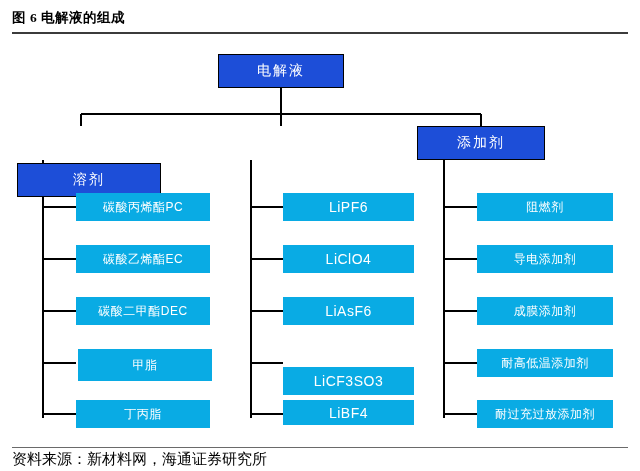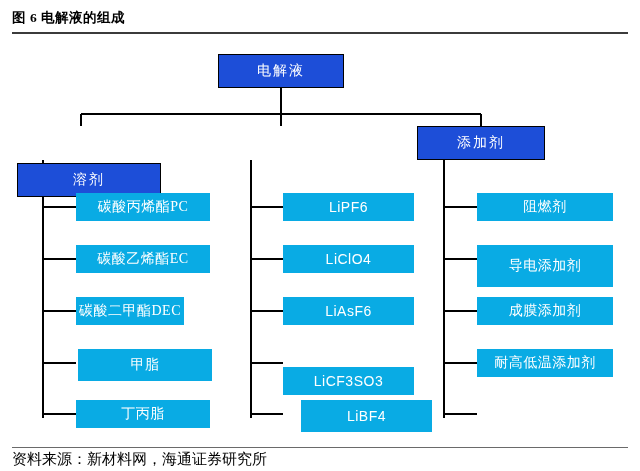--- a/index.html
+++ b/index.html
@@ -96,23 +96,23 @@
   .node-l2 {
     background: #1d4ed8;
     border: 1px solid #000000;
     font-size: 14px;
     letter-spacing: 2px;
     font-family: "Liberation Serif", "DejaVu Serif", serif;
   }
   .node-leaf {
     background: #09ABE4;
     border: none;
-    font-size: 14px;
+    font-size: 12px;
     letter-spacing: 0.5px;
-    font-family: Liberation Serif, serif;
+    font-family: Liberation Sans, sans-serif;
   }
   .node-leaf.latin {
     font-family: "Liberation Sans", "DejaVu Sans", sans-serif;
     font-size: 14px;
     letter-spacing: 0.5px;
   }
 </style>
 </head>
 <body>
 
@@ -162,33 +162,34 @@
       </g>
     </svg>
 
     <div class="node node-root" style="left:218px; top:54px; width:126px; height:34px;">电解液</div>
 
     <div class="node node-l2" style="left:17px; top:126px; width:144px; height:34px;margin-top:37px;">溶剂</div>
     <div class="node node-l2" style="left:417px; top:126px; width:128px; height:34px;">添加剂</div>
 
     <div class="node node-leaf" style="left:76px; top:193px; width:134px; height:28px;">碳酸丙烯酯PC</div>
     <div class="node node-leaf" style="left:76px; top:245px; width:134px; height:28px;">碳酸乙烯酯EC</div>
-    <div class="node node-leaf" style="left:76px; top:297px; width:108px; height:28px;">碳酸二甲酯DEC</div>
+    <div class="node node-leaf" style="left:76px; top:297px; width:134px; height:28px;">碳酸二甲酯DEC</div>
     <div class="node node-leaf" style="left:78px; top:349px; width:134px; height:32px;">甲脂</div>
     <div class="node node-leaf" style="left:76px; top:400px; width:134px; height:28px;">丁丙脂</div>
 
     <div class="node node-leaf latin" style="left:283px; top:193px; width:131px; height:28px;">LiPF6</div>
     <div class="node node-leaf latin" style="left:283px; top:245px; width:131px; height:28px;">LiClO4</div>
     <div class="node node-leaf latin" style="left:283px; top:297px; width:131px; height:28px;">LiAsF6</div>
     <div class="node node-leaf latin" style="left:283px; top:349px; width:131px; height:28px;margin-top:18px;">LiCF3SO3</div>
-    <div class="node node-leaf latin" style="left:301px; top:400px; width:131px; height:32px;">LiBF4</div>
+    <div class="node node-leaf latin" style="left:283px; top:400px; width:131px; height:25px;">LiBF4</div>
 
     <div class="node node-leaf" style="left:477px; top:193px; width:136px; height:28px;">阻燃剂</div>
-    <div class="node node-leaf" style="left:477px; top:245px; width:136px; height:42px;">导电添加剂</div>
+    <div class="node node-leaf" style="left:477px; top:245px; width:136px; height:28px;">导电添加剂</div>
     <div class="node node-leaf" style="left:477px; top:297px; width:136px; height:28px;">成膜添加剂</div>
     <div class="node node-leaf" style="left:477px; top:349px; width:136px; height:28px;">耐高低温添加剂</div>
+    <div class="node node-leaf" style="left:477px; top:400px; width:136px; height:28px;">耐过充过放添加剂</div>
 
   </div>
 
   <div id="footer-rule"></div>
   <div id="fig-source">资料来源：新材料网，海通证券研究所</div>
 
 </div>
 
 </body></html>

